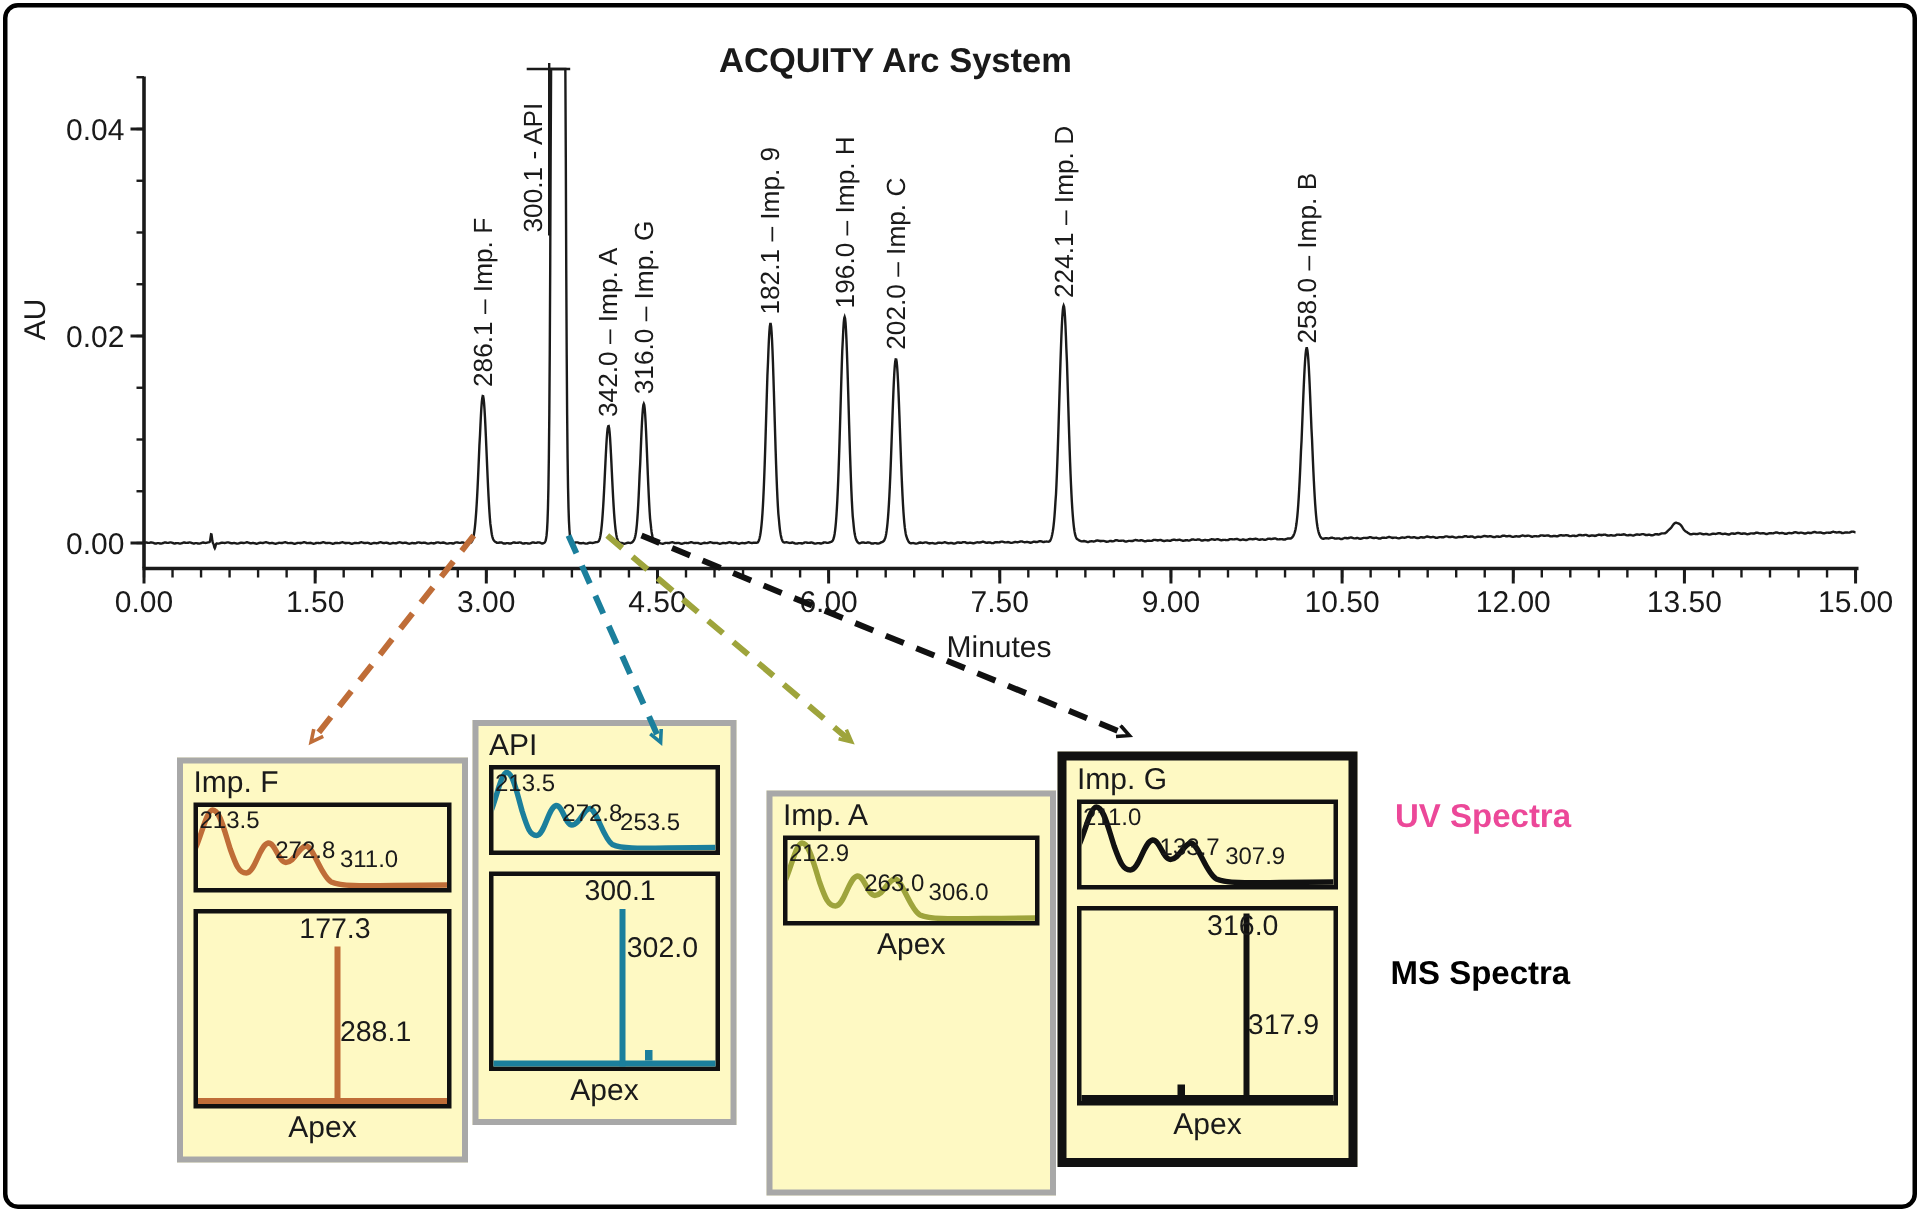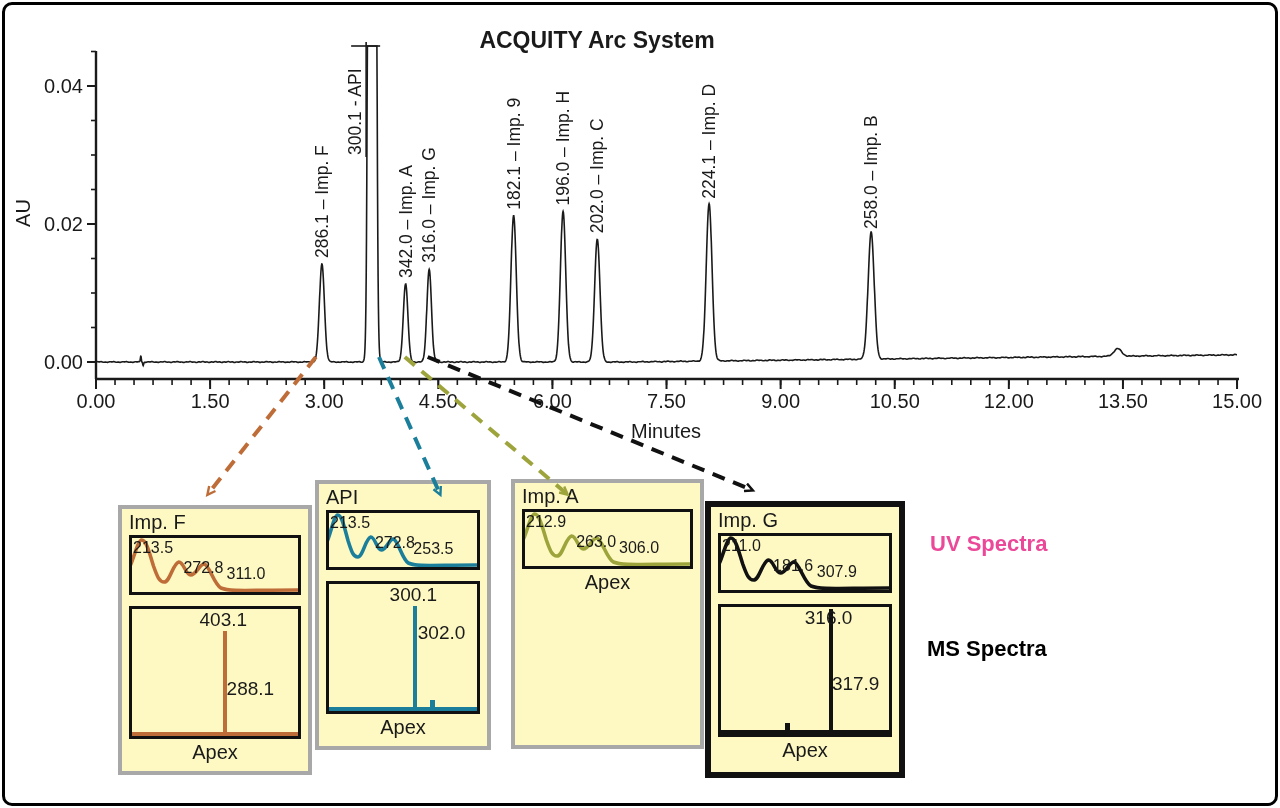--- a/index.html
+++ b/index.html
@@ -5,21 +5,21 @@
   html,body{margin:0;padding:0;background:#fff;}
   .stage{position:relative;width:1280px;height:808px;background:#fff;overflow:hidden;
          font-family:"Liberation Sans",sans-serif;color:#1a1a1a;}
   .frame{position:absolute;left:2px;top:2px;width:1270px;height:798px;
          border:3px solid #000;border-radius:10px;pointer-events:none;}
   #chrom{position:absolute;left:0;top:0;}
   #arrows{position:absolute;left:0;top:0;pointer-events:none;}
   .panel{position:absolute;border:4px solid #a8a8a8;background:#fef9c3;box-sizing:border-box;}
   .p0{left:118px;top:505px;width:194px;height:270px;}
   .p1{left:315px;top:480px;width:176px;height:270px;}
-  .p2{left:511px;top:479px;width:193px;height:270px;}
+  .p2{left:511px;top:527px;width:193px;height:270px;}
   .p3{left:705px;top:501px;width:200px;height:277px;border:6px solid #111;}
   .panel-title{margin:1px 0 0 7px;font-size:20px;line-height:24px;}
   .uv-box{position:relative;margin:1px 7px 0;height:60px;border:3px solid #111;box-sizing:border-box;overflow:hidden;}
   .uv-svg{position:absolute;left:0;top:0;width:100%;height:100%;display:block;}
   .uv-l{position:absolute;font-size:16px;line-height:17px;white-space:nowrap;}
   .uv-l1{left:1px;top:1px;}
   .uv-l2{left:31%;top:21px;}
   .uv-l3{left:57%;top:27px;}
   .ms-box{position:relative;margin:11px 7px 0;height:133px;border:3px solid #111;box-sizing:border-box;}
   .ms-base{position:absolute;left:0;right:0;bottom:0;height:4px;}
@@ -163,21 +163,21 @@
         <path class="uv-path" fill="none" stroke-width="3.6" vector-effect="non-scaling-stroke" d="M -2 28 C 2 20 6 2 10 2 C 15 2 18 16 22 28 C 26 39 28 44 33 44 C 39 44 42 25 48 24 C 53 24 55 37 60 37 C 66 37 69 26 74 26 C 79 27 84 46 91 50 C 101 54 120 52 172 52" stroke="#bf6d38"></path>
       </svg>
       <span class="uv-l uv-l1">213.5</span>
       <span class="uv-l uv-l2">272.8</span>
       <span class="uv-l uv-l3">311.0</span>
     </div>
     <div class="ms-box">
       <div class="ms-base" style="background: rgb(191, 109, 56);"></div>
       <div class="ms-line" style="background: rgb(191, 109, 56); left: 55%; top: 22px;"></div>
 
-      <span class="ms-main" style="left: 55%;">403.1</span>
+      <span class="ms-main" style="left: 55%;">177.3</span>
       <span class="ms-sec" style="left: 57%; top: 54%;">288.1</span>
     </div>
     <div class="apex-label">Apex</div>
   </div>
 
   <div class="panel p1">
     <div class="panel-title">API</div>
     <div class="uv-box">
       <svg class="uv-svg" viewBox="0 0 170 54" preserveAspectRatio="none">
         <path class="uv-path" fill="none" stroke-width="3.6" vector-effect="non-scaling-stroke" d="M -2 28 C 2 20 6 2 10 2 C 15 2 18 16 22 28 C 26 39 28 44 33 44 C 39 44 42 25 48 24 C 53 24 55 37 60 37 C 66 37 69 26 74 26 C 79 27 84 46 91 50 C 101 54 120 52 172 52" stroke="#1b7f9c"></path>
@@ -209,21 +209,21 @@
     <div class="apex-label">Apex</div>
   </div>
 
   <div class="panel p3">
     <div class="panel-title">Imp. G</div>
     <div class="uv-box">
       <svg class="uv-svg" viewBox="0 0 170 54" preserveAspectRatio="none">
         <path class="uv-path" fill="none" stroke-width="3.6" vector-effect="non-scaling-stroke" d="M -2 28 C 2 20 6 2 10 2 C 15 2 18 16 22 28 C 26 39 28 44 33 44 C 39 44 42 25 48 24 C 53 24 55 37 60 37 C 66 37 69 26 74 26 C 79 27 84 46 91 50 C 101 54 120 52 172 52" stroke="#111111"></path>
       </svg>
       <span class="uv-l uv-l1">211.0</span>
-      <span class="uv-l uv-l2">181.6</span>
+      <span class="uv-l uv-l2">133.7</span>
       <span class="uv-l uv-l3">307.9</span>
     </div>
     <div class="ms-box">
       <div class="ms-base" style="background: rgb(17, 17, 17);"></div>
       <div class="ms-line" style="background: rgb(17, 17, 17); left: 64%; top: 2px;"></div>
       <div class="ms-bump" style="background: rgb(17, 17, 17); left: 38%;"></div>
       <span class="ms-main" style="left: 64%;">316.0</span>
       <span class="ms-sec" style="left: 66%; top: 52%;">317.9</span>
     </div>
     <div class="apex-label">Apex</div>

